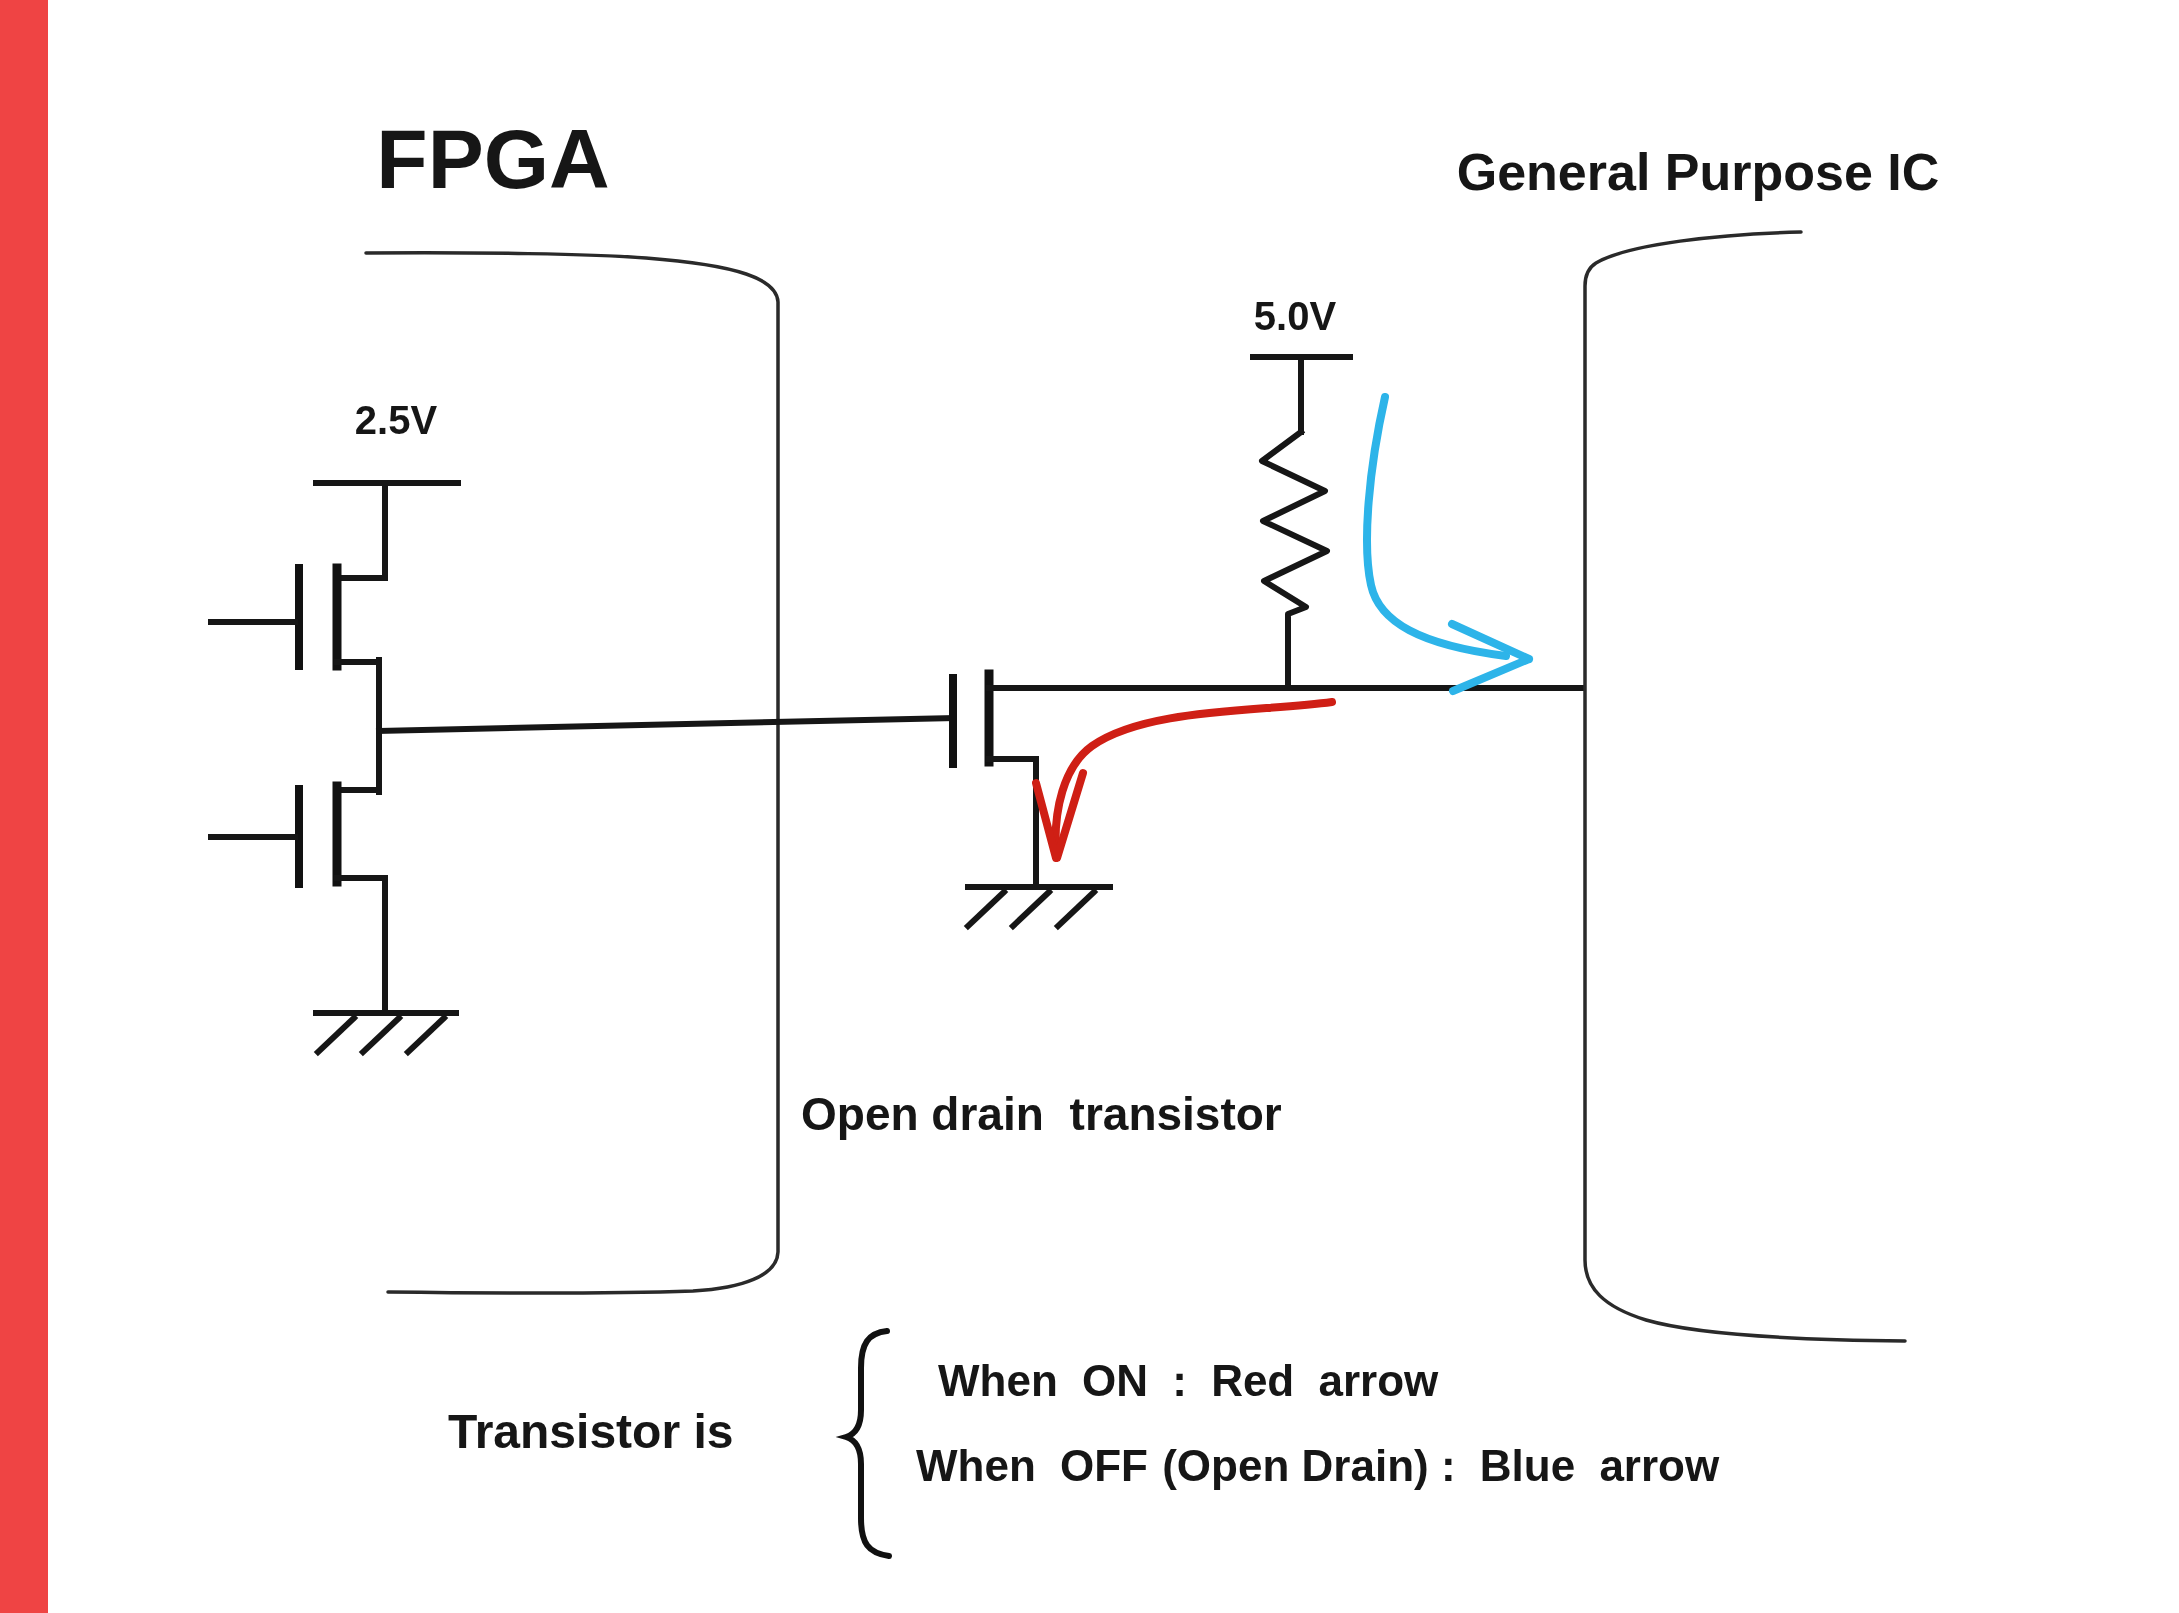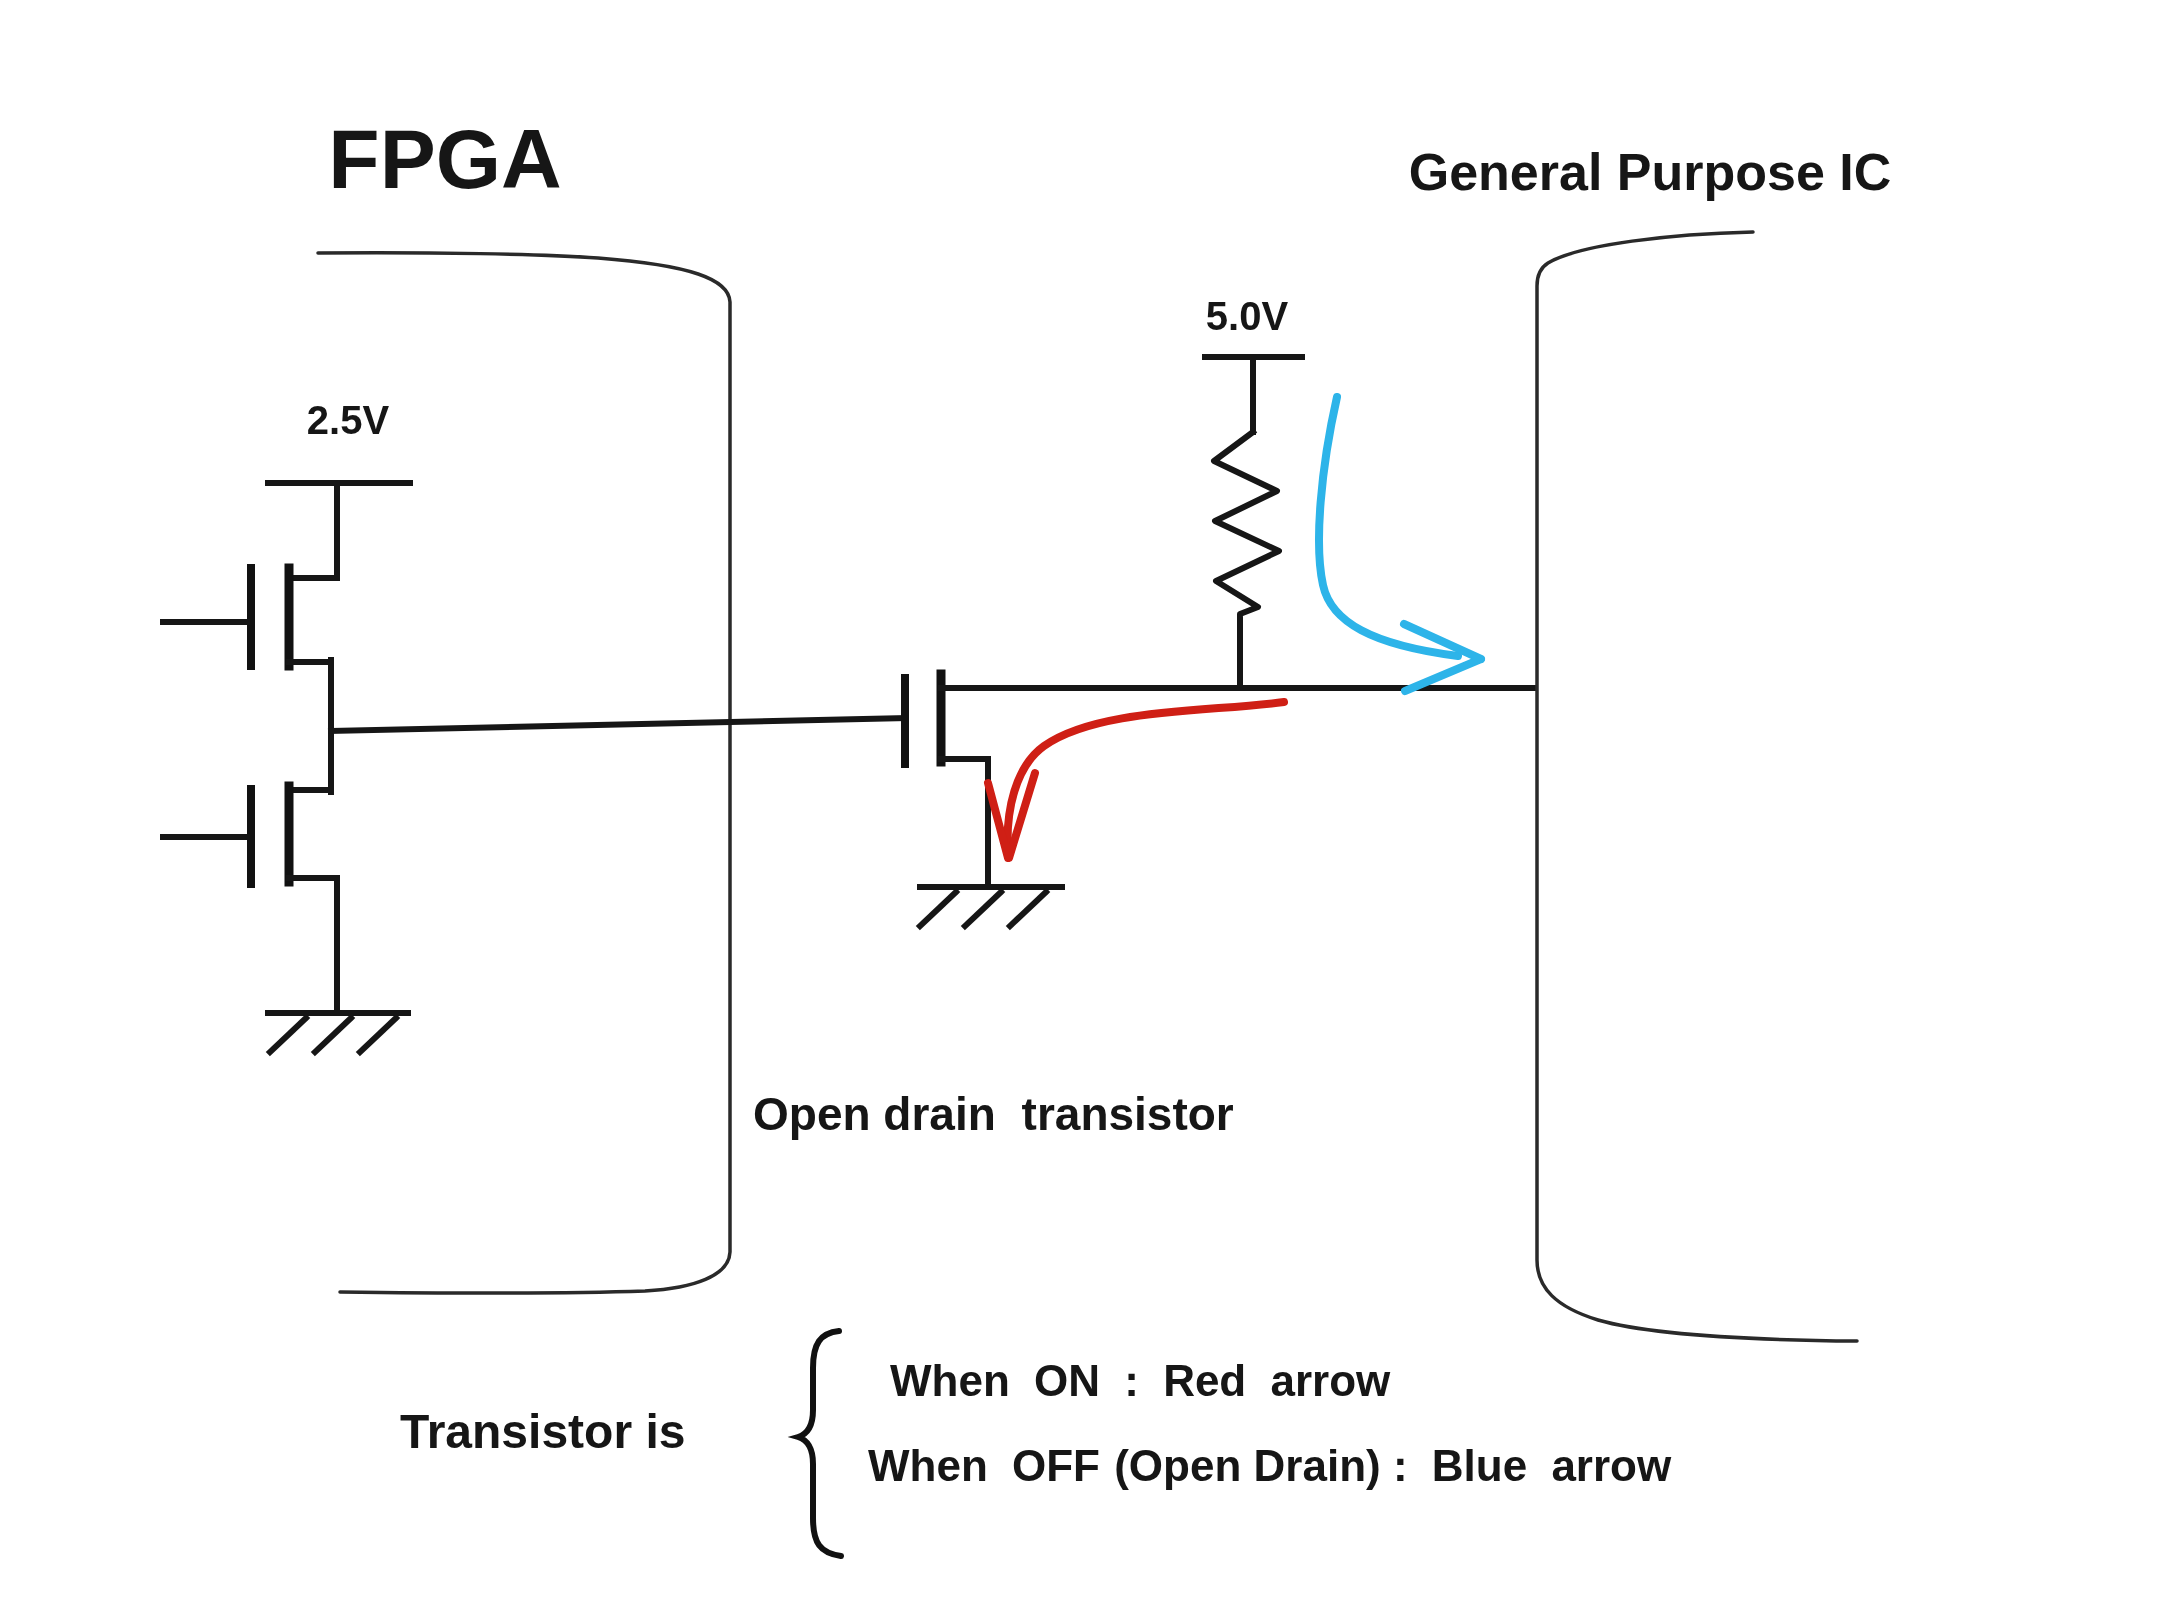--- a/index.html
+++ b/index.html
@@ -1,16 +1,16 @@
 <!DOCTYPE html>
 <html><head>
 <meta charset="utf-8">
 <style>
   html,body{margin:0;padding:0;background:#ffffff;}
-  .stage{width:1918px;height:1613px;position:relative;background:#be185d;}
+  .stage{width:1918px;height:1613px;position:relative;background:#ef4444;padding-left:48px;}
   svg{display:block;}
   text, tspan{
     font-family:"Liberation Sans", sans-serif;
     font-weight:bold;
     fill:#161616;
   }
   .wire{stroke:#161616;fill:none;stroke-linecap:square;}
   .bar{stroke:#111111;fill:none;stroke-linecap:square;}
   .boundary{stroke:#2a2a2a;fill:none;stroke-width:3.5;stroke-linecap:round;}
   .handarrow{fill:none;stroke-linecap:round;stroke-linejoin:round;}

